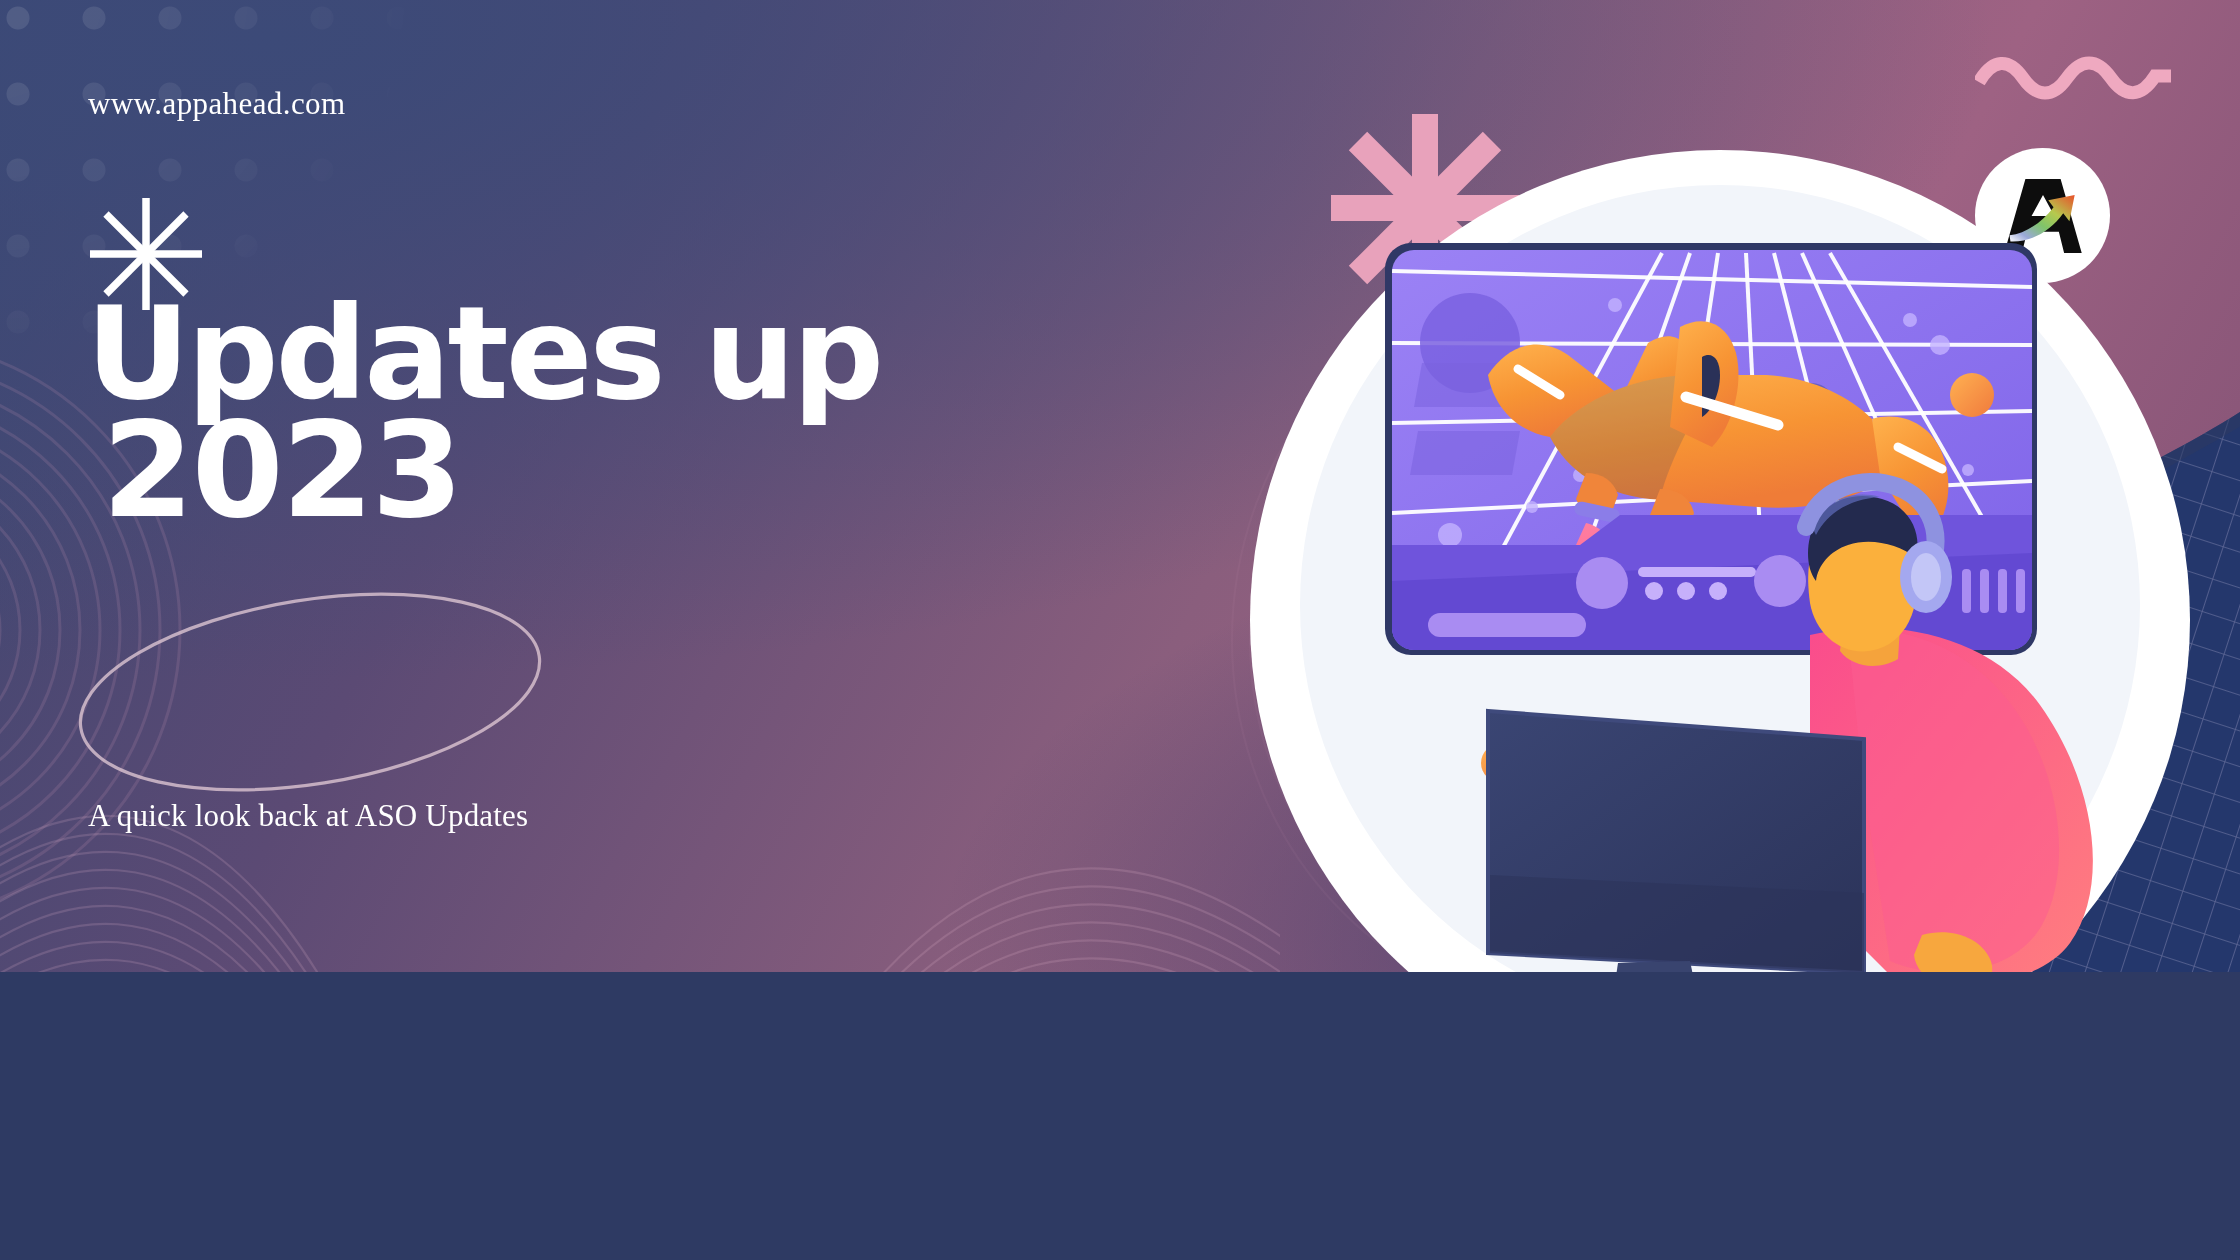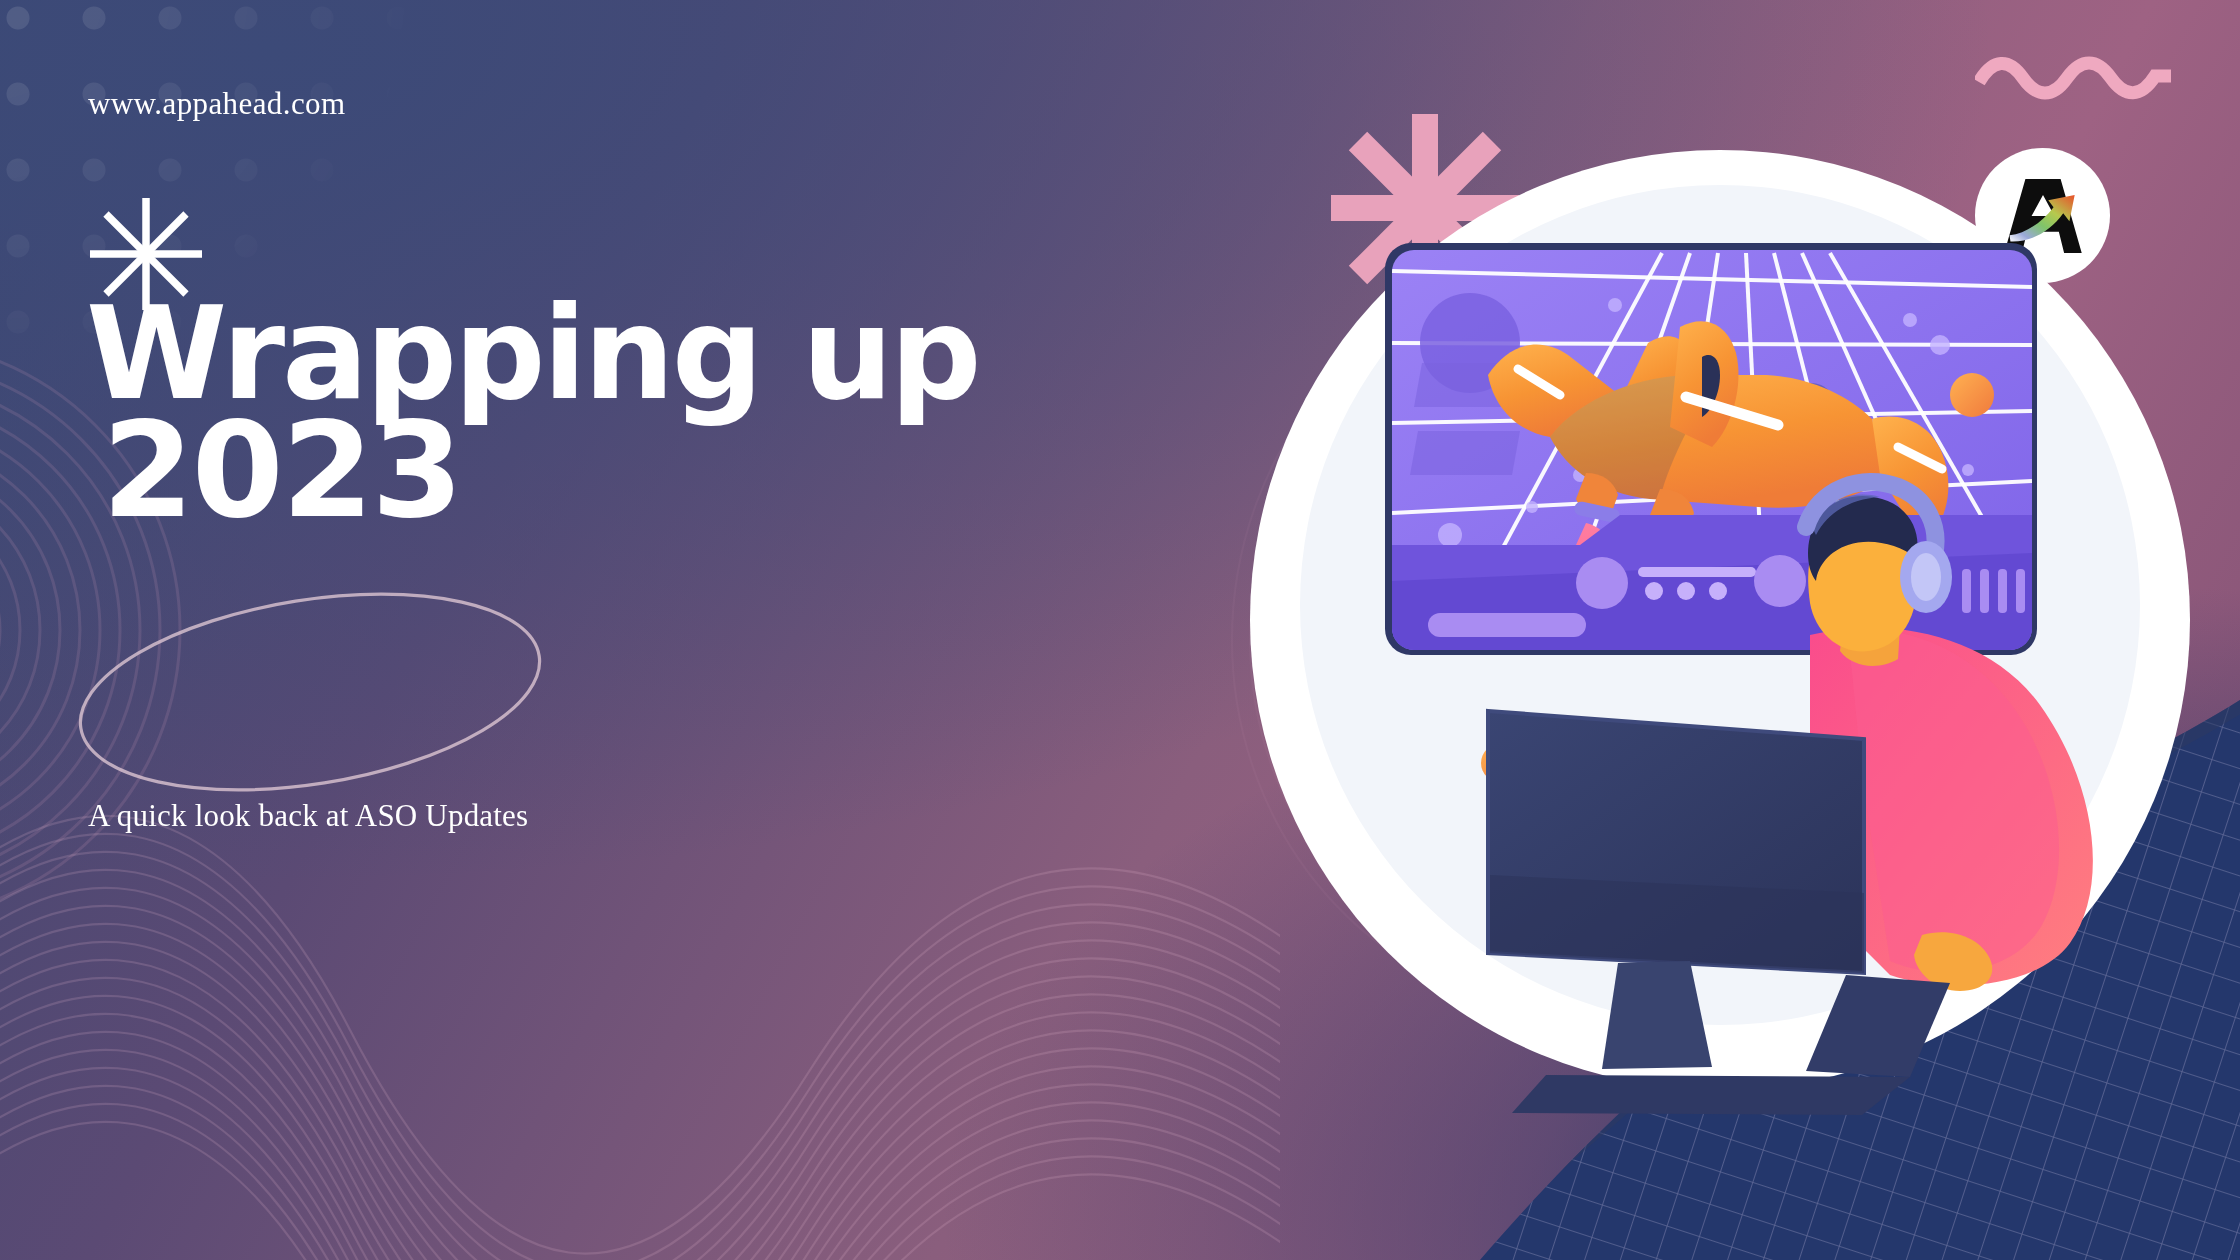--- a/index.html
+++ b/index.html
@@ -1,21 +1,21 @@
 <!DOCTYPE html>
 <html><head>
 <meta charset="utf-8">
 <style>
   * { margin:0; padding:0; box-sizing:border-box; }
   html,body { width:2240px; height:1260px; overflow:hidden; background:#2e3a63; }
   body { font-family:"Liberation Sans", sans-serif; }
 
   #banner {
     position:relative;
-    width:2240px; height:1260px;
+    width:2240px; height:972px;
     overflow:hidden;
     background:
       radial-gradient(ellipse 140% 120% at 12% 4%,  #3c4a78 0%, rgba(60,74,120,0) 55%),
       radial-gradient(ellipse 120% 110% at 96% 96%, #1f3163 0%, rgba(31,49,99,0) 45%),
       linear-gradient(118deg, #3a4671 0%, #5b4a74 26%, #8a5e7d 55%, #9e6283 74%, #7d4f72 100%);
   }
 
   #dot-grid {
     position:absolute; left:-20px; top:-20px; width:540px; height:520px;
     background-image: radial-gradient(circle, rgba(255,255,255,0.11) 11px, rgba(255,255,255,0) 12px);
@@ -159,21 +159,21 @@
   <svg id="sparkle-white" viewBox="0 0 116 116">
     <g stroke="#ffffff" stroke-width="7.5" stroke-linecap="butt">
       <line x1="58" y1="2" x2="58" y2="114"></line>
       <line x1="2" y1="58" x2="114" y2="58"></line>
       <line x1="18" y1="18" x2="98" y2="98"></line>
       <line x1="98" y1="18" x2="18" y2="98"></line>
     </g>
   </svg>
 
   <div id="headline">
-    <div class="hl-line one">Wrapping up</div>
+    <div class="hl-line one">Updates up</div>
     <div class="hl-line two">2023</div>
   </div>
 
   <svg id="year-ellipse" viewBox="0 0 500 235">
     <ellipse cx="250" cy="118" rx="232" ry="92" fill="none" stroke="#e6cdd8" stroke-opacity="0.75" stroke-width="3.2" transform="rotate(-9 250 118)"></ellipse>
   </svg>
 
   <div id="subtitle">
     <div>A quick look back at ASO Updates</div>
   </div>

